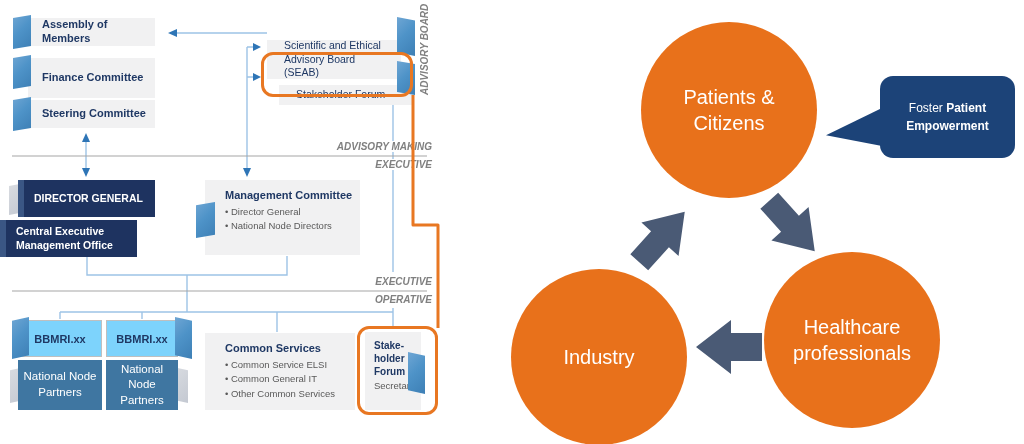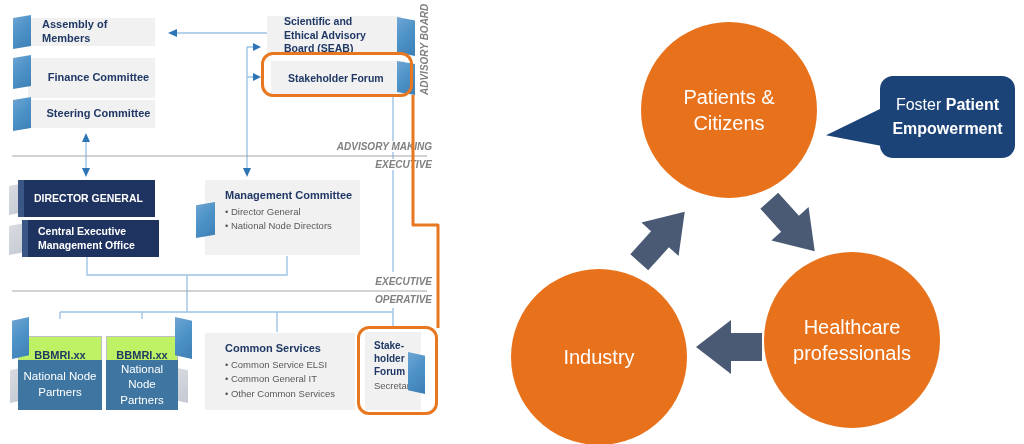--- a/index.html
+++ b/index.html
@@ -3,51 +3,51 @@
 <meta charset="utf-8">
 <style>
   html,body{margin:0;padding:0;background:#fff;}
   #stage{position:relative;width:1024px;height:444px;background:#fff;overflow:hidden;
          font-family:"Liberation Sans",sans-serif;}
   #stage *{box-sizing:border-box;}
   .abs{position:absolute;}
   svg.layer{position:absolute;left:0;top:0;pointer-events:none;}
   
   .gbox{background:#F1F1F2;color:#1F3864;font-weight:bold;font-size:11px;
-        display:flex;align-items:center;padding-left:14px;z-index:2;line-height:1.25;justify-content:center;}
-  .advbox{background:#F1F1F2;color:#1F3864;font-weight:bold;font-size:10.5px;
-        display:flex;align-items:center;padding:2px 20px 2px 17px;z-index:2;line-height:1.3;}
+        display:flex;align-items:center;padding-left:14px;z-index:2;line-height:1.25;}
+  .advbox{background:#F1F1F2;color:#1F3864;font-weight:normal;font-size:10.5px;
+        display:flex;align-items:center;padding:2px 20px 2px 17px;z-index:2;line-height:1.3;margin-top:24px;}
   .navybox{background:linear-gradient(90deg,#3A5684 0 6px,#1E3360 6px);color:#fff;
         font-weight:bold;font-size:10.5px;display:flex;align-items:center;
         padding-left:16px;z-index:2;line-height:1.3;}
   .bluebox{background:#3F76A1;color:#fff;font-size:11.5px;display:flex;align-items:center;
         justify-content:center;text-align:center;z-index:2;line-height:1.35;}
-  .wbox{background:#bef264;border:1px solid #BFBFBF;color:#1F3864;font-weight:bold;font-size:11px;
-        display:flex;align-items:center;justify-content:center;z-index:2;margin-top:16px;}
+  .wbox{background:#7dd3fc;border:1px solid #BFBFBF;color:#1F3864;font-weight:bold;font-size:11px;
+        display:flex;align-items:center;justify-content:center;z-index:2;}
   .listbox{background:#F1F1F2;z-index:2;padding:9px 6px 6px 20px;}
   .listbox h4{margin:0 0 4px 0;font-size:11px;color:#1F3864;}
   .listbox ul{margin:0;padding:0;list-style:none;}
   .listbox li{font-size:9.5px;color:#595959;line-height:1.5;}
   .listbox li::before{content:"• ";color:#595959;}
   .flag{z-index:3;background:linear-gradient(135deg,#6FA6D4 0%,#4E93C8 45%,#3D7FB5 100%);}
   .flag.lean-l{clip-path:polygon(0 9%,100% 0,100% 91%,0 100%);}
   .flag.lean-r{clip-path:polygon(0 0,100% 9%,100% 100%,0 91%);}
   .flag.gray{background:linear-gradient(135deg,#D9DCE1 0%,#C4C9D2 100%);z-index:1;}
   .bandlbl{color:#808080;font-weight:bold;font-style:italic;font-size:10px;background:#fff;
         padding:0 3px;z-index:4;white-space:nowrap;}
   .hl{border:3px solid #E87722;border-radius:12px;z-index:4;}
   .secbox{background:#F1F1F2;z-index:2;padding:7px 4px 0 9px;}
   .secbox .t{font-size:10px;font-weight:bold;color:#1F3864;white-space:pre-line;line-height:1.3;}
   .secbox .s{font-size:9.5px;color:#595959;margin-top:2px;}
   
   .circle{border-radius:50%;background:#E8711B;color:#fff;display:flex;align-items:center;
         justify-content:center;text-align:center;font-size:20px;line-height:1.3;
         white-space:pre-line;z-index:2;}
   .callout{background:#1C4378;border-radius:13px;color:#fff;display:flex;align-items:center;
-        justify-content:center;text-align:center;font-size:16px;line-height:1.5;
+        justify-content:center;text-align:center;font-size:12px;line-height:1.5;
         padding:6px 10px;z-index:3;}
   .callout b{font-weight:bold;}
   .callout-tail{z-index:2;background:#1C4378;
         clip-path:polygon(100% 0,100% 100%,0 72%);}
 </style>
 </head>
 <body>
 
 <div id="stage">
 
@@ -86,37 +86,37 @@
   </div>
   <div class="abs flag lean-l" style="left:13px;top:97px;width:18px;height:34px"></div>
   <div class="abs gbox" style="left:28px;top:100px;width:127px;height:28px">
     <span>Steering Committee</span>
   </div>
 
   <div class="abs advbox" style="left:267px;top:16px;width:134px;height:39px">
     <span>Scientific and Ethical Advisory Board (SEAB)</span>
   </div>
   <div class="abs flag lean-r" style="left:397px;top:17px;width:18px;height:39px"></div>
-  <div class="abs advbox" style="left:271px;top:61px;width:134px;height:36px">
+  <div class="abs advbox" style="left:279px;top:61px;width:134px;height:20px">
     <span>Stakeholder Forum</span>
   </div>
   <div class="abs flag lean-r" style="left:397px;top:61px;width:18px;height:34px"></div>
   <div class="abs hl" style="left:261px;top:52px;width:152px;height:45px"></div>
   <div class="abs bandlbl" style="left:382px;top:45px;width:90px;text-align:center;
        transform:rotate(-90deg);transform-origin:45px 8px;background:transparent">ADVISORY BOARD</div>
 
   <div class="abs bandlbl" style="right:589px;top:141px">ADVISORY MAKING</div>
   <div class="abs bandlbl" style="right:589px;top:159px">EXECUTIVE</div>
 
   <div class="abs flag gray lean-l" style="left:9px;top:183px;width:16px;height:32px"></div>
   <div class="abs navybox" style="left:18px;top:180px;width:137px;height:37px">
     <span>DIRECTOR GENERAL</span>
   </div>
   <div class="abs flag gray lean-l" style="left:9px;top:223px;width:16px;height:32px"></div>
-  <div class="abs navybox" style="left:22px;top:220px;width:137px;height:37px;padding-right:18px">
+  <div class="abs navybox" style="left:0;top:220px;width:137px;height:37px;padding-right:18px">
     <span>Central Executive Management Office</span>
   </div>
 
   <div class="abs listbox" style="left:205px;top:180px;width:155px;height:75px">
     <h4>Management Committee</h4>
     <ul>
       <li>Director General</li>
       <li>National Node Directors</li>
     </ul>
   </div>

